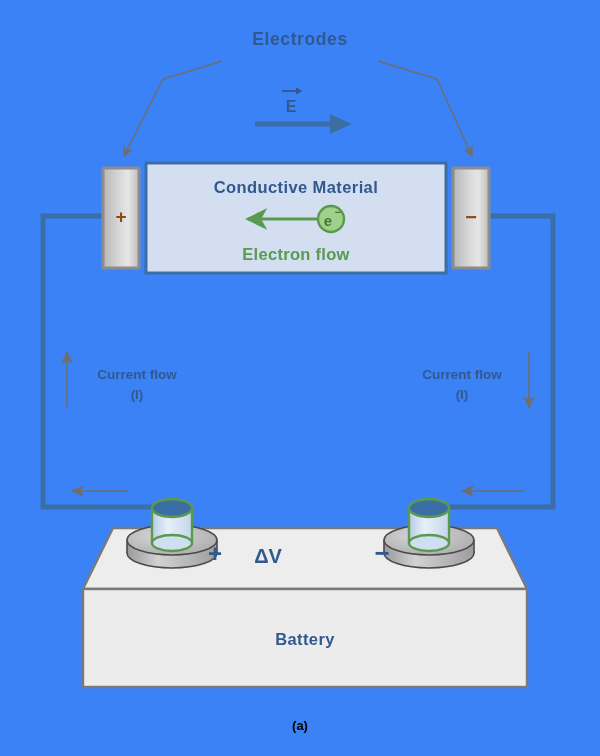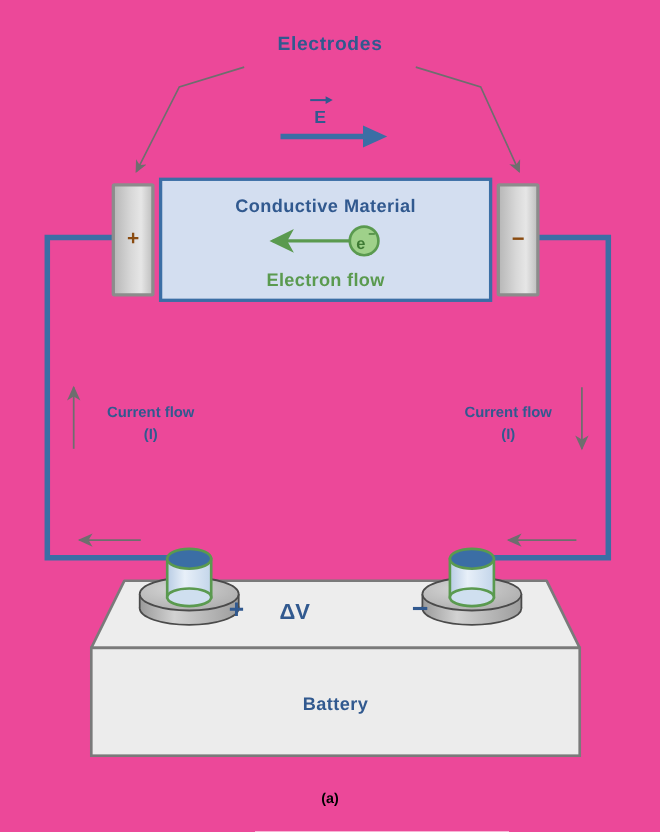--- a/index.html
+++ b/index.html
@@ -7,21 +7,21 @@
     padding: 0;
     background: #ffffff;
   }
   body {
     font-family: "Liberation Sans", sans-serif;
   }
   #stage {
     position: relative;
     width: 600px;
     height: 756px;
-    background: #ec4899;
+    background: #3b82f6;
     overflow: hidden;
   }
   #svg-root {
     position: absolute;
     left: 0;
     top: 0;
     width: 600px;
     height: 756px;
   }
   .lbl {

